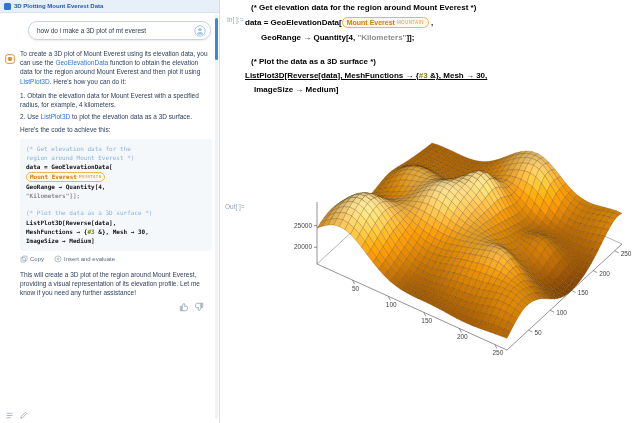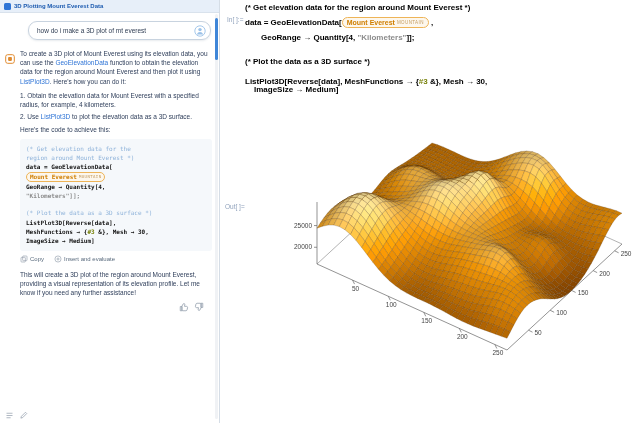--- a/index.html
+++ b/index.html
@@ -16,21 +16,21 @@
   .avatar{position:absolute;right:4px;top:3px;width:12px;height:12px;}
   .response{display:flex;margin:9px 7px 0 5px;gap:4px;}
   .resp-icon{width:11px;flex:none;padding-top:1px;}
   .resp-body{flex:1;min-width:0;}
   .resp-body p{font-size:6.5px;line-height:1.42;color:#31405c;margin-bottom:5px;}
   .resp-body p.step{margin-bottom:3px;}
   a.wl{color:#2e74d6;text-decoration:none;cursor:pointer;}
   .codeblock{background:#f5f8fb;border-radius:3px;padding:5px 6px;font-family:"DejaVu Sans Mono",monospace;
              font-size:6px;line-height:1.55;color:#141414;font-weight:bold;margin-bottom:4px;white-space:nowrap;overflow:hidden;}
   .cmt{color:#8fb3da;font-weight:normal;}
-  .nbcmt{color:#6f96ad;font-weight:normal;}
+  .nbcmt{color:#6f96ad;font-weight:normal;margin-left:6px;}
   .str{color:#8c8c8c;}
   .slot{color:#77810a;}
   .chip{display:inline-block;border:1px solid #eeb457;background:#fdf7ed;border-radius:5px;
         padding:0 3px;color:#cf7e00;font-weight:bold;line-height:1.35;font-size:6px;}
   .chip .etype{font-size:4px;color:#c39b5f;letter-spacing:.4px;font-weight:normal;margin-left:2px;vertical-align:1px;}
   .chip.nb{font-size:7px;border-radius:6px;padding:0 4px;}
   .chip.nb .etype{font-size:4.5px;}
   .blankline{height:8px;}
   .code-actions{display:flex;align-items:center;gap:10px;font-size:6px;color:#5a6b7e;margin:2px 0 7px;}
   .action{display:inline-flex;align-items:center;gap:2px;cursor:pointer;}
@@ -151,21 +151,21 @@
     <div class="cell-label" style="left:6px;top:16px;">In[ ]:=</div>
 
     <div class="nbline nbcmt" style="left:24px;top:3px;">(* Get elevation data for the region around Mount Everest *)</div>
 
     <div class="nbline" style="left:24px;top:17px;"><span>data = GeoElevationData[</span><span class="chip nb"><span>Mount Everest</span><span class="etype">MOUNTAIN</span></span><span> ,</span></div>
 
     <div class="nbline" style="left:40px;top:33px;"><span>GeoRange → Quantity[4, </span><span class="str">"Kilometers"</span><span>]];</span></div>
 
     <div class="nbline nbcmt" style="left:24px;top:57px;">(* Plot the data as a 3D surface *)</div>
 
-    <div class="nbline" style="left:24px;top:77px;"><span>ListPlot3D[Reverse[data], MeshFunctions → {</span><span class="slot">#3</span><span> &amp;}, Mesh → 30,</span></div>
+    <div class="nbline" style="left:24px;top:71px;text-decoration:underline;"><span>ListPlot3D[Reverse[data], MeshFunctions → {</span><span class="slot">#3</span><span> &amp;}, Mesh → 30,</span></div>
 
     <div class="nbline" style="left:33px;top:85px;">ImageSize → Medium]</div>
 
     <div class="cell-label" style="left:4px;top:203px;">Out[ ]=</div>
 
     <svg id="surface-plot" width="352" height="312" viewBox="0 0 352 312">
         <line x1="30" y1="168" x2="145" y2="62" stroke="#666666" stroke-width="0.5"></line>
         <line x1="145" y1="62" x2="335" y2="148" stroke="#666666" stroke-width="0.5"></line>
         <line x1="30" y1="168" x2="220" y2="254" stroke="#666666" stroke-width="0.7"></line>
         <line x1="220" y1="254" x2="335" y2="148" stroke="#666666" stroke-width="0.7"></line>

